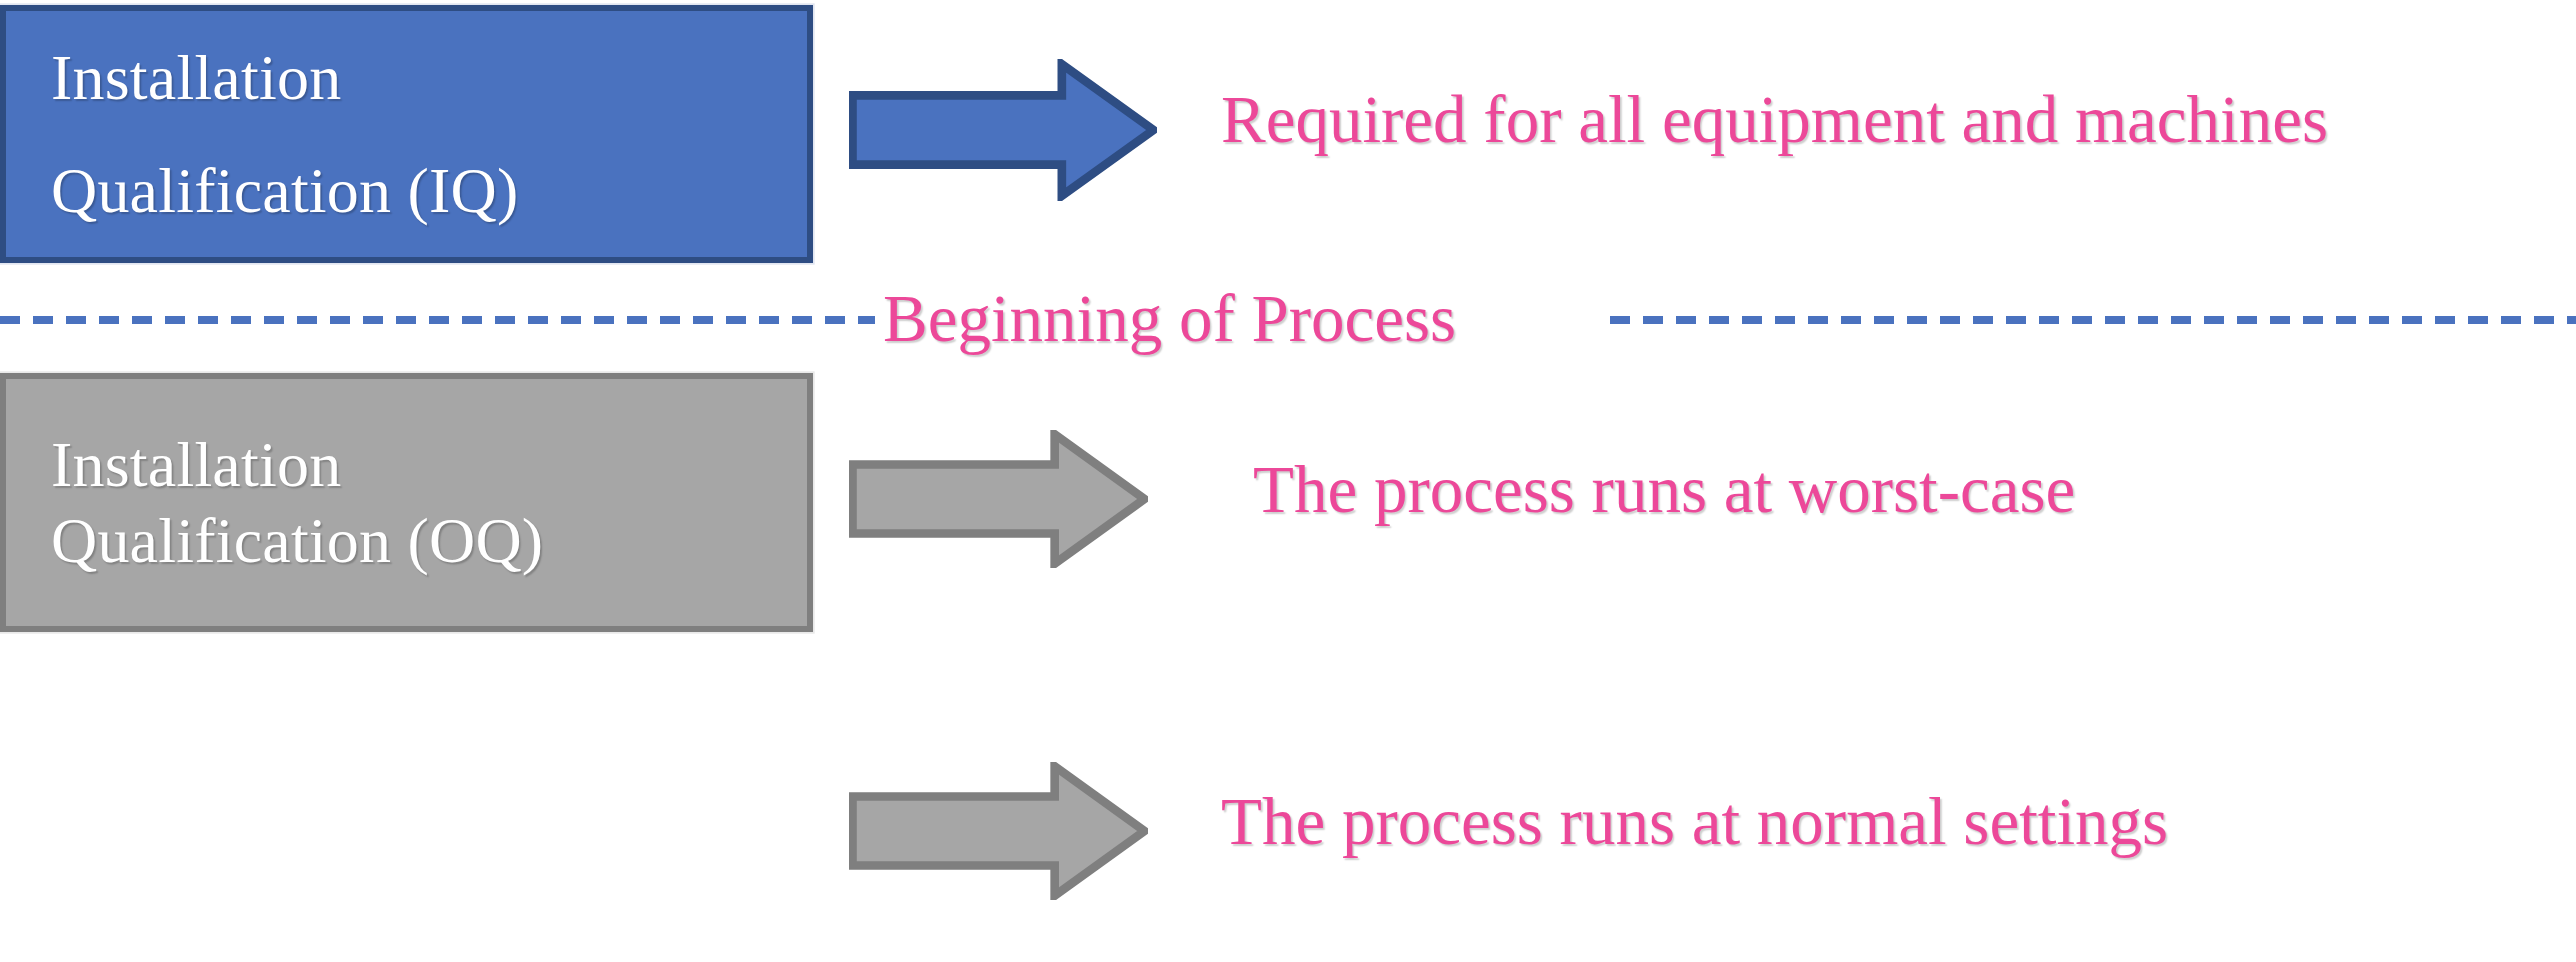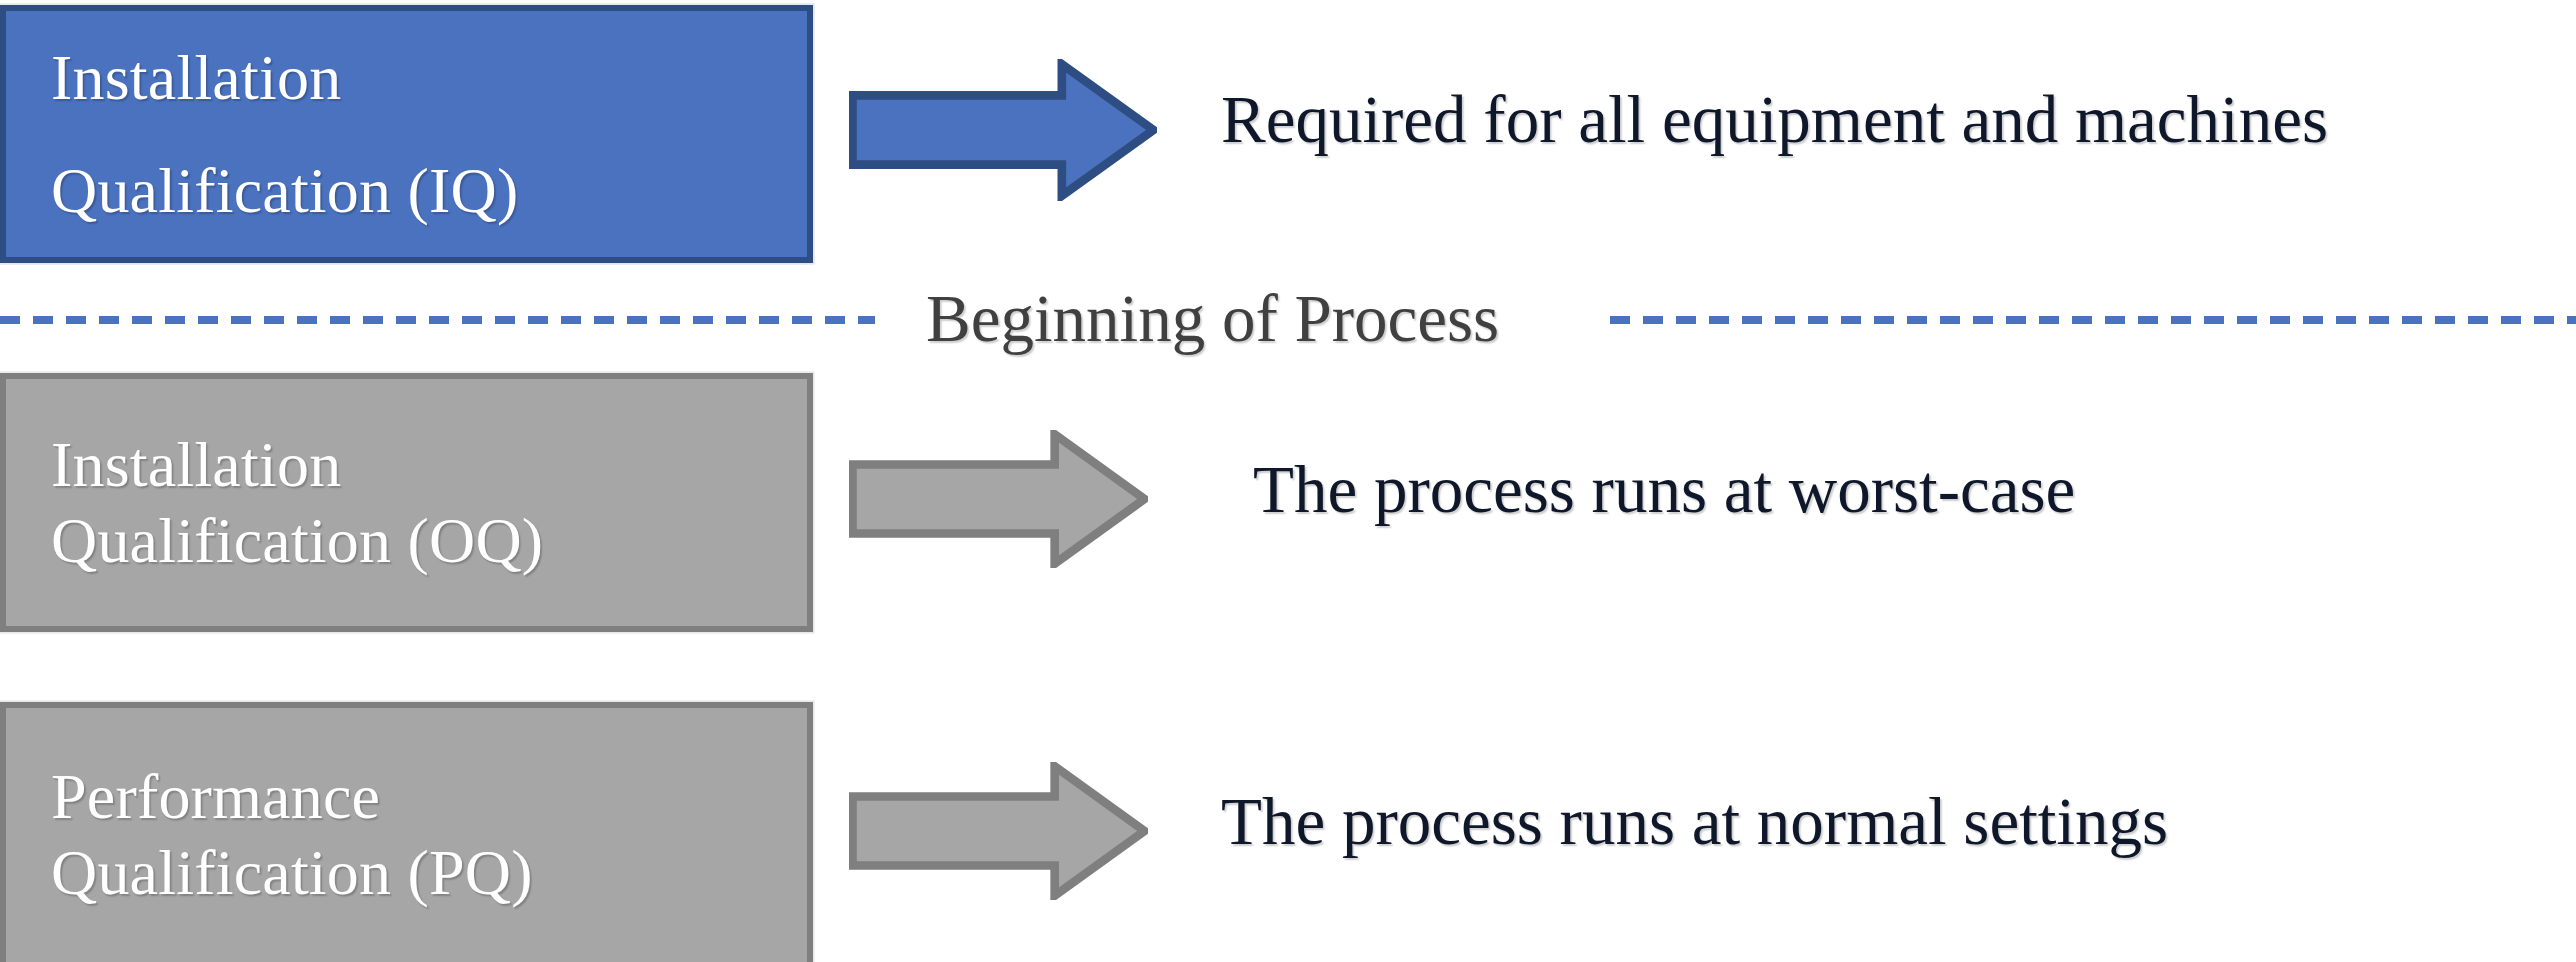--- a/index.html
+++ b/index.html
@@ -68,21 +68,21 @@
   }
   .arrow svg { display: block; width: 100%; height: 100%; }
 
   .arrow-iq { left: 849px; top: 59px;  width: 308px; height: 142px; }
   .arrow-oq { left: 849px; top: 430px; width: 299px; height: 138px; }
   .arrow-pq { left: 849px; top: 762px; width: 299px; height: 138px; }
 
   
   .desc {
     position: absolute;
-    color: #0f172a;
+    color: #ec4899;
     font-size: 67px;
     line-height: 1;
     white-space: nowrap;
     text-shadow: 1.7px 1.7px 1.7px rgba(0,0,0,0.20);
   }
   .desc-iq { left: 1221px; top: 86px; }
   .desc-oq { left: 1253px; top: 456px; }
   .desc-pq { left: 1221px; top: 788px; }
 
   
@@ -100,23 +100,23 @@
     background-image: repeating-linear-gradient(
         to right,
         #4A72BF 0px, #4A72BF 20px,
         rgba(0,0,0,0) 20px, rgba(0,0,0,0) 33px);
   }
   .dash-left  { left: 0px;    width: 875px; }
   .dash-right { left: 1610px; width: 966px; }
 
   .divider-label {
     position: absolute;
-    left: 926px;
+    left: 883px;
     top: 0px;
-    color: #404040;
+    color: #ec4899;
     font-size: 67px;
     line-height: 1;
     white-space: nowrap;
     text-shadow: 1.7px 1.7px 1.7px rgba(0,0,0,0.20);
   }
 </style>
 </head>
 <body>
 
 <div id="canvas">
@@ -146,24 +146,20 @@
   </div>
 
   <div class="arrow arrow-oq">
     <svg viewBox="0 0 346 160" preserveAspectRatio="none" aria-hidden="true">
       <polygon points="4,40 238,40 238,5 342,80 238,155 238,120 4,120" fill="#A6A6A6" stroke="#7F7F7F" stroke-width="10" stroke-linejoin="miter"></polygon>
     </svg>
   </div>
 
   <div class="desc desc-oq">The process runs at worst-case</div>
 
-  <div class="stage-box box-pq">
-    <span class="line">Performance</span>
-    <span class="line">Qualification (PQ)</span>
-  </div>
 
   <div class="arrow arrow-pq">
     <svg viewBox="0 0 346 160" preserveAspectRatio="none" aria-hidden="true">
       <polygon points="4,40 238,40 238,5 342,80 238,155 238,120 4,120" fill="#A6A6A6" stroke="#7F7F7F" stroke-width="10" stroke-linejoin="miter"></polygon>
     </svg>
   </div>
 
   <div class="desc desc-pq">The process runs at normal settings</div>
 
 </div>

